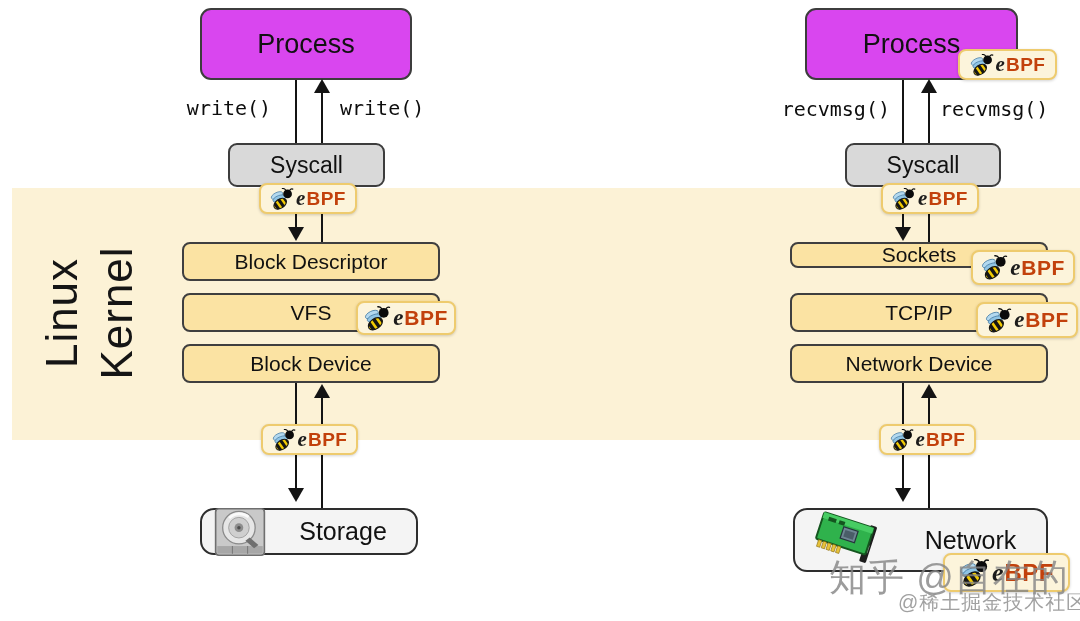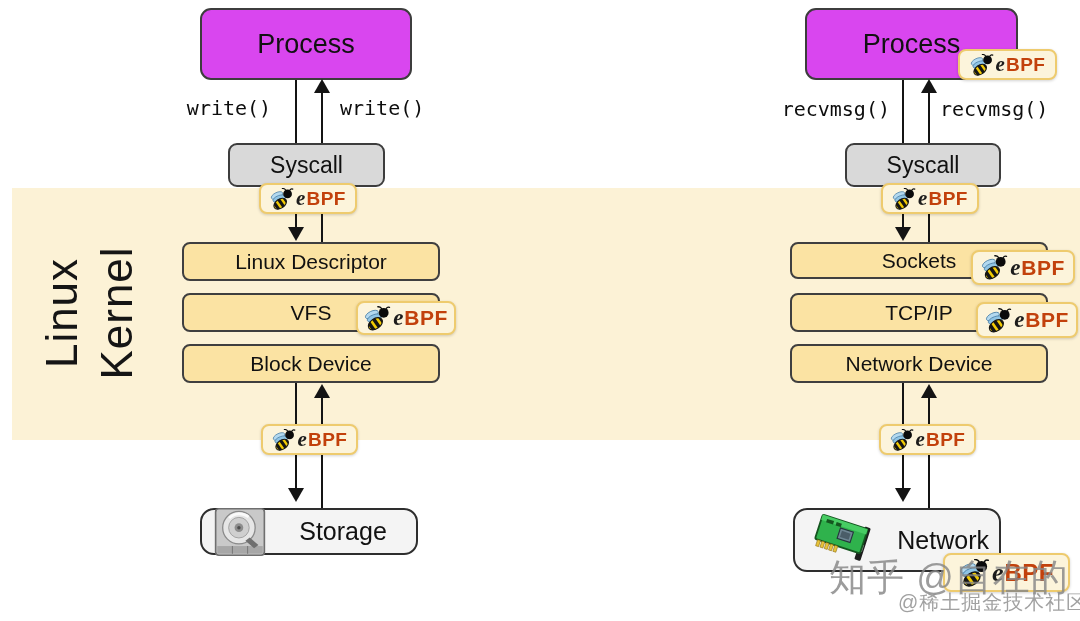--- a/index.html
+++ b/index.html
@@ -86,21 +86,21 @@
   </div>
 
   <div class="mono" style="left:184px;top:96px;width:90px;text-align:center">write()</div>
   <div class="mono" style="left:340px;top:96px">write()</div>
 
   <div class="box sysc" style="left:228px;top:143px;width:157px;height:44px">
     <span>Syscall</span>
   </div>
 
   <div class="box layer" style="left:182px;top:242px;width:258px;height:39px">
-    <span>Linux Descriptor</span>
+    <span>Block Descriptor</span>
   </div>
   <div class="box layer" style="left:182px;top:293px;width:258px;height:39px">
     <span>VFS</span>
   </div>
   <div class="box layer" style="left:182px;top:344px;width:258px;height:39px">
     <span>Block Device</span>
   </div>
 
   <div class="vline" style="left:295px;top:80px;height:63px"></div>
   <div class="vline" style="left:321px;top:92px;height:51px"></div>
@@ -135,21 +135,21 @@
     <span>Process</span>
   </div>
 
   <div class="mono" style="left:777px;top:97px;width:113px;text-align:right">recvmsg()</div>
   <div class="mono" style="left:940px;top:97px">recvmsg()</div>
 
   <div class="box sysc" style="left:845px;top:143px;width:156px;height:44px">
     <span>Syscall</span>
   </div>
 
-  <div class="box layer" style="left:790px;top:242px;width:258px;height:37px">
+  <div class="box layer" style="left:790px;top:242px;width:258px;height:26px">
     <span>Sockets</span>
   </div>
   <div class="box layer" style="left:790px;top:344px;width:258px;height:39px">
     <span>Network Device</span>
   </div>
   <div class="box layer" style="left:790px;top:293px;width:258px;height:39px">
     <span>TCP/IP</span>
   </div>
 
   <div class="vline" style="left:902px;top:80px;height:63px"></div>
@@ -158,21 +158,21 @@
 
   <div class="vline" style="left:902px;top:187px;height:41px"></div>
   <div class="arr arr-down" style="left:895px;top:227px"></div>
   <div class="vline" style="left:928px;top:187px;height:55px"></div>
 
   <div class="vline" style="left:902px;top:383px;height:105px"></div>
   <div class="arr arr-down" style="left:895px;top:488px"></div>
   <div class="vline" style="left:928px;top:397px;height:111px"></div>
   <div class="arr arr-up" style="left:921px;top:384px"></div>
 
-  <div class="box endpoint" style="left:793px;top:508px;width:208px;height:64px">
+  <div class="box endpoint" style="left:793px;top:508px;width:255px;height:64px">
     <svg class="icon" width="84" height="58" viewBox="0 0 84 58">
       <g transform="rotate(18 42 29)">
         <rect x="58" y="8" width="7" height="38" rx="1.5" fill="#1d1d1d"></rect>
         <rect x="59.5" y="28" width="4" height="8" fill="#9a9a9a"></rect>
         <rect x="10" y="10" width="52" height="28" rx="2" fill="#2FB24C" stroke="#14551f" stroke-width="2"></rect>
         <rect x="10" y="10" width="52" height="6" fill="#47CC63"></rect>
         <rect x="33" y="18" width="15" height="12" fill="#6E8693" stroke="#26343c" stroke-width="1.2"></rect>
         <rect x="35.5" y="20.5" width="10" height="7" fill="#4A5D68"></rect>
         <rect x="16" y="13" width="8" height="4" fill="#14551f"></rect>
         <rect x="27" y="13" width="6" height="4" fill="#14551f"></rect>

